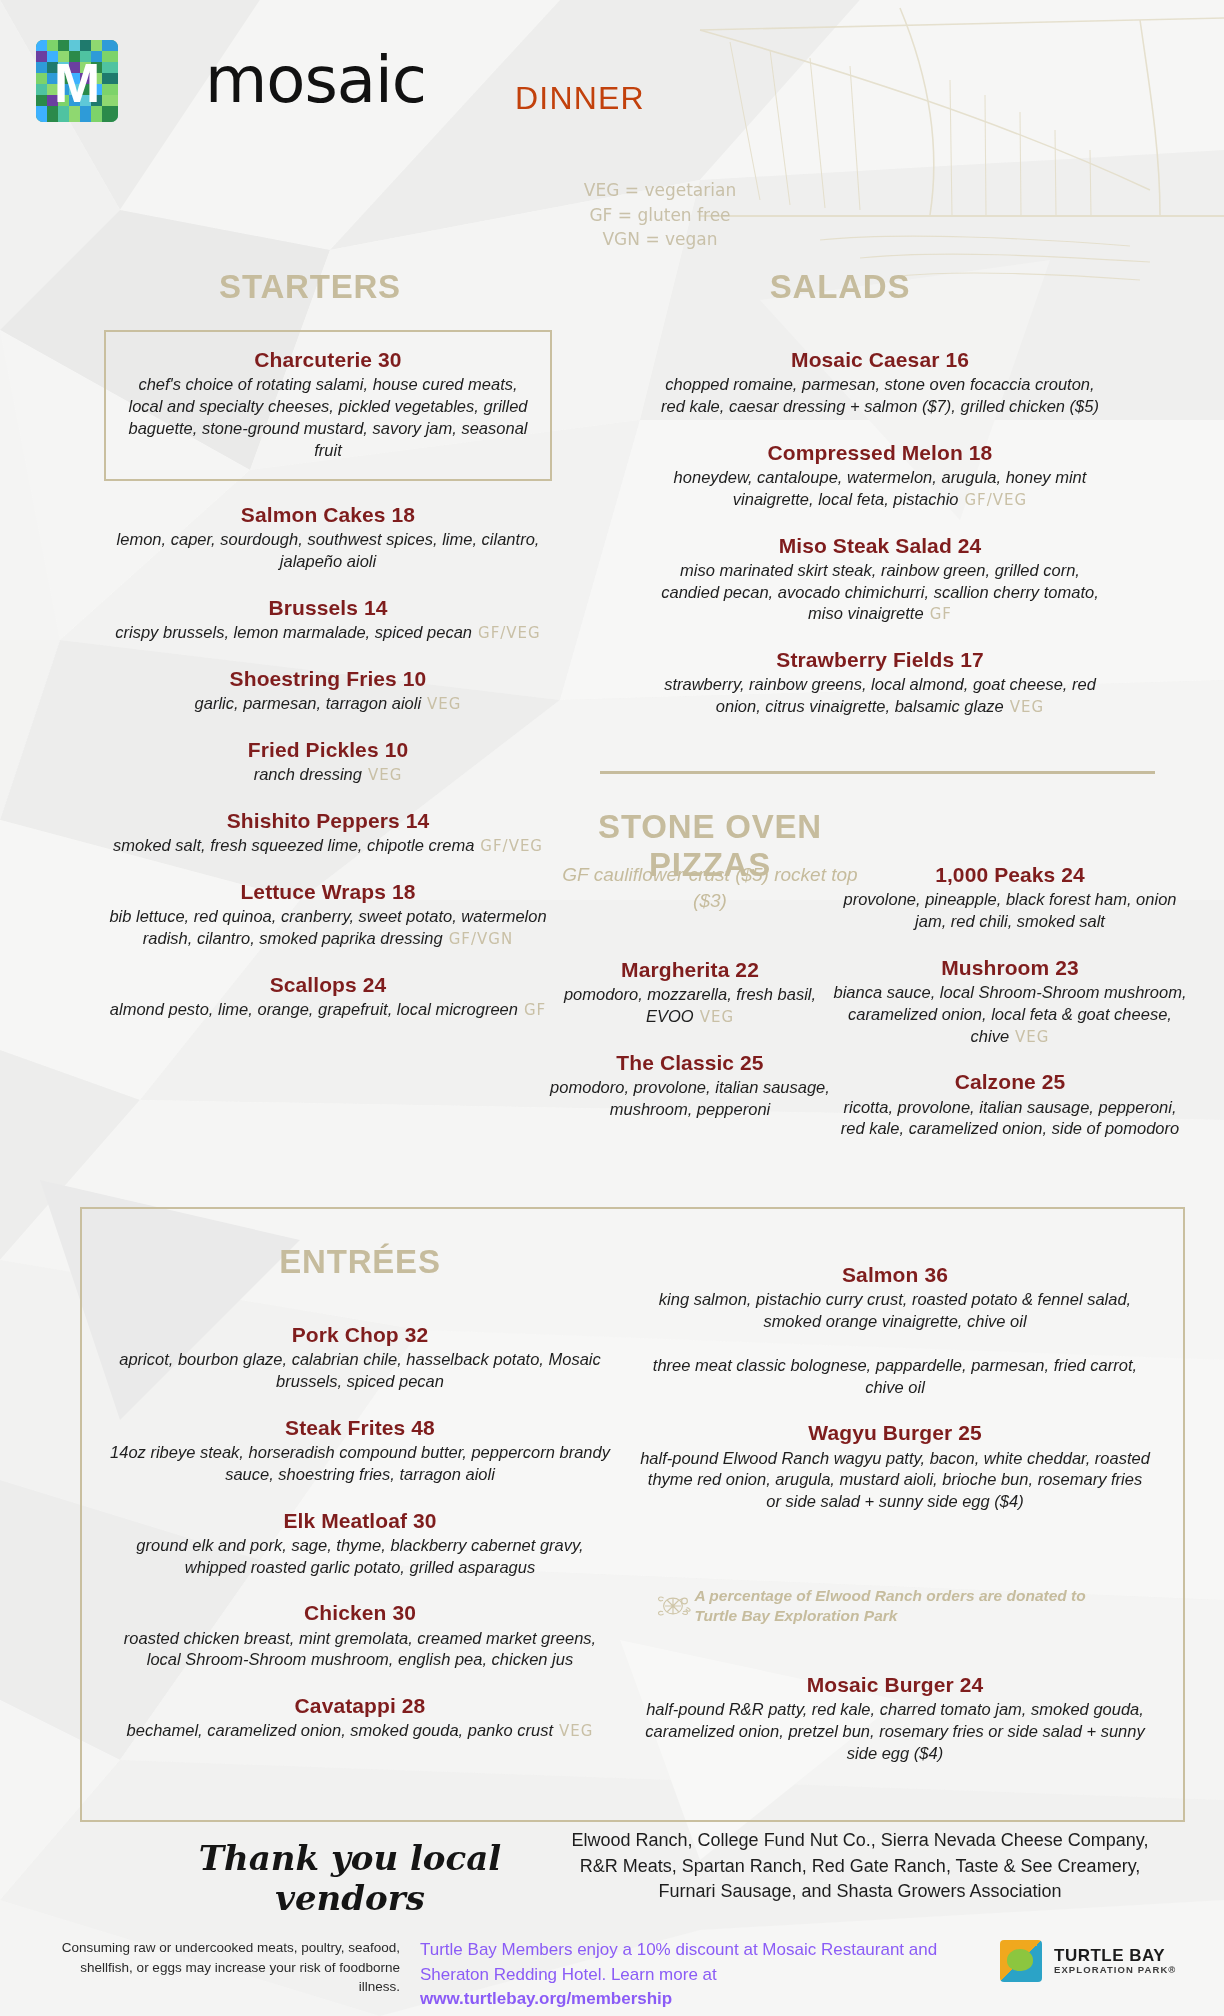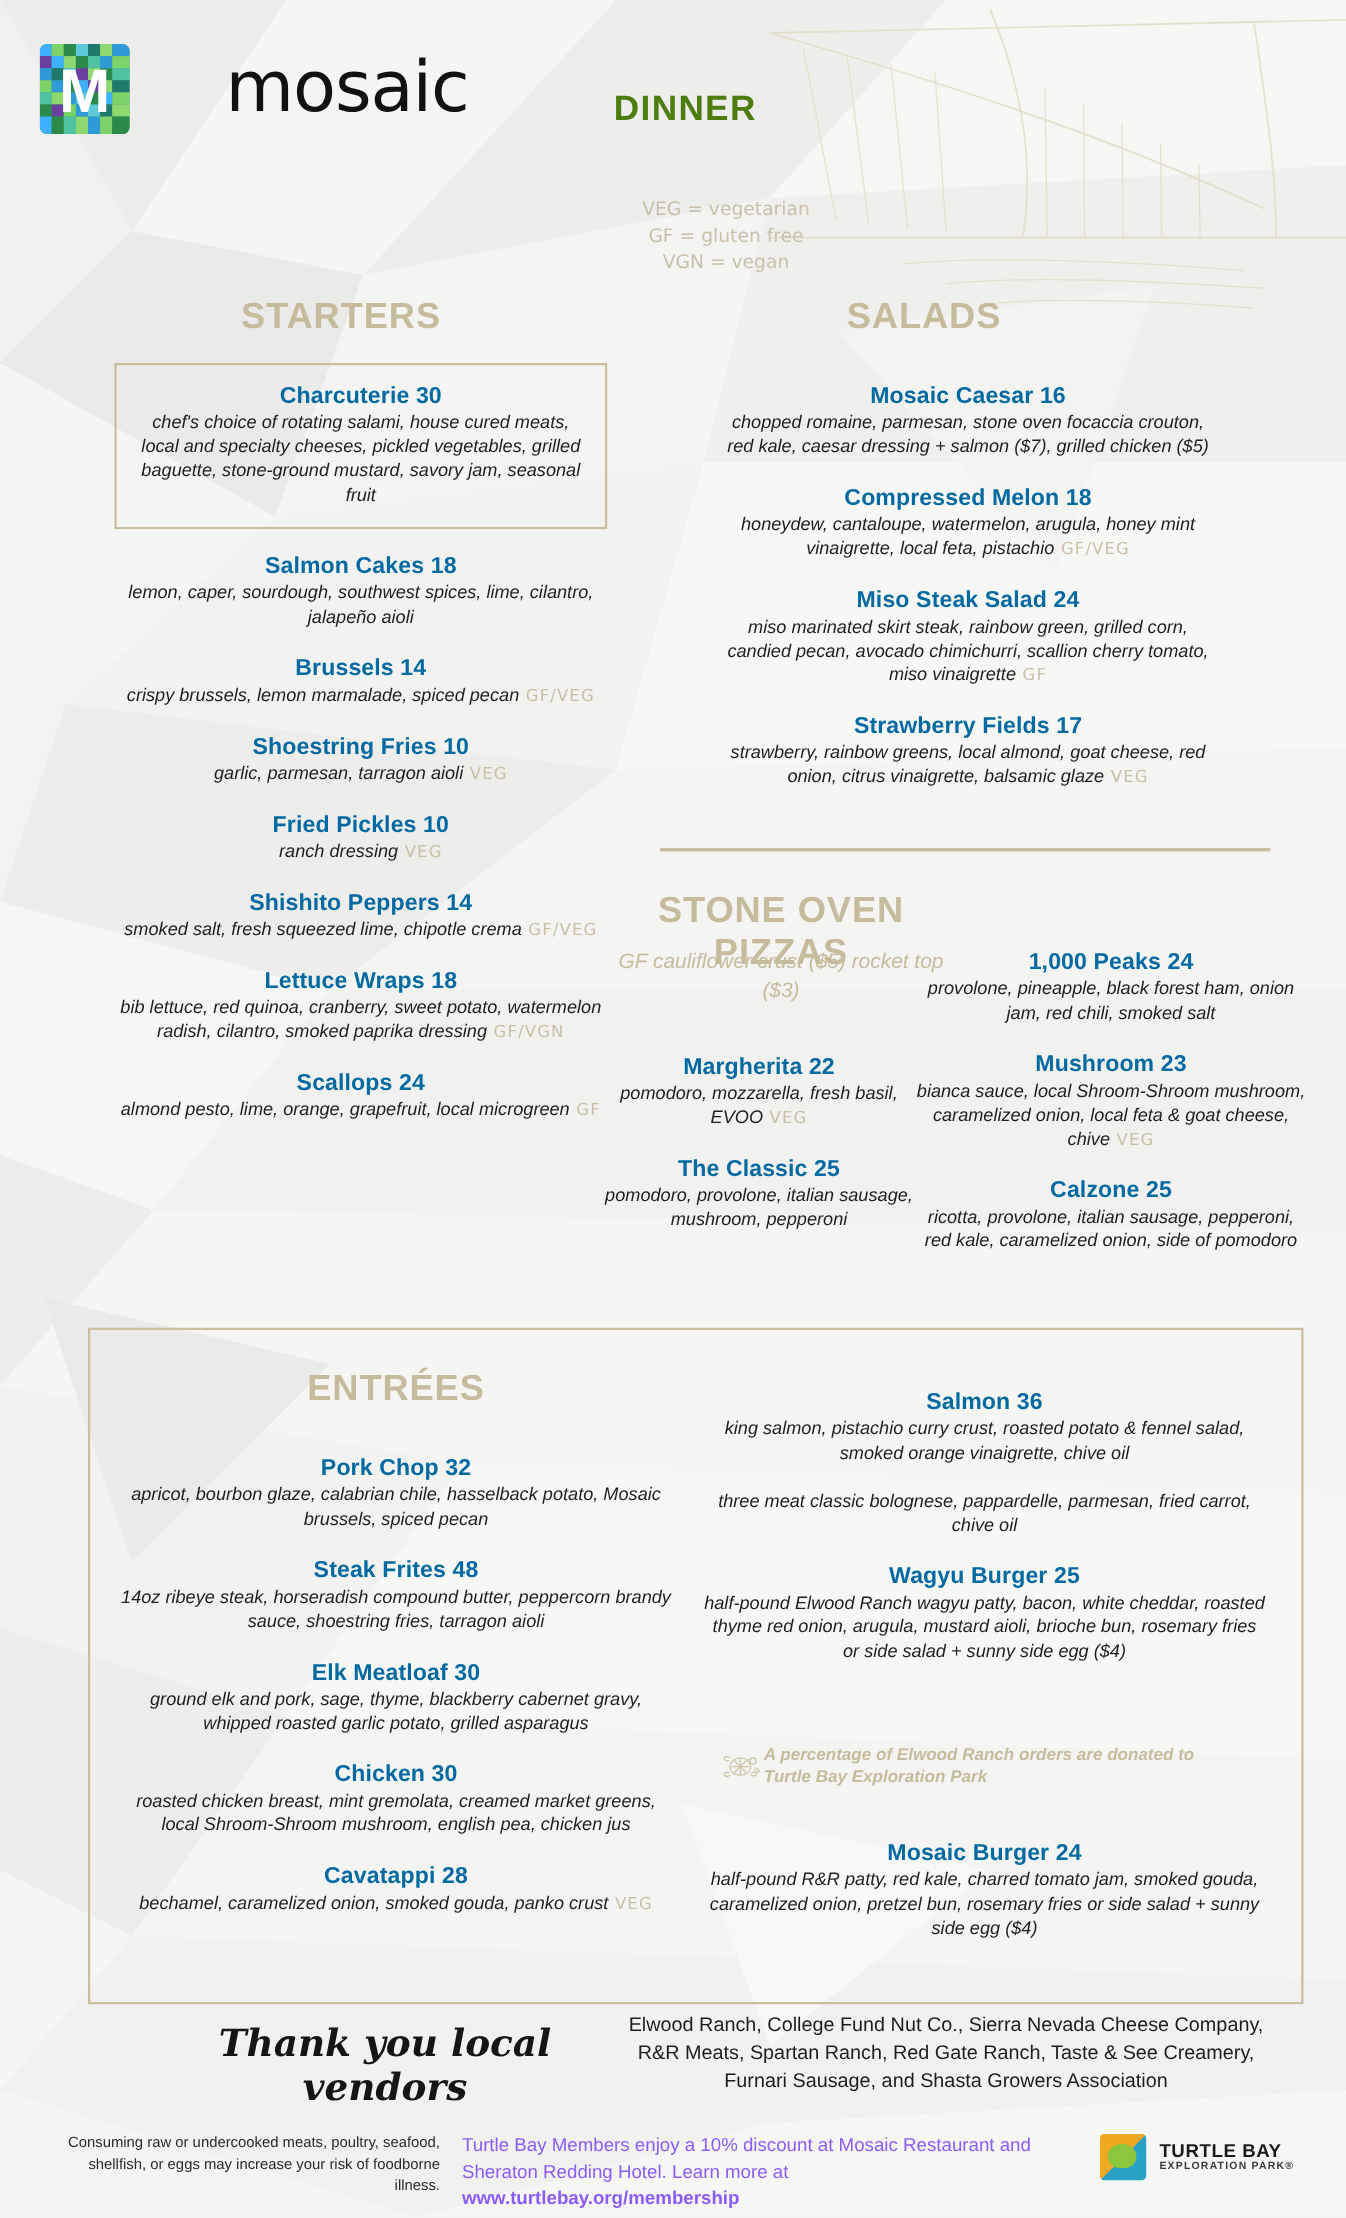--- a/index.html
+++ b/index.html
@@ -6,21 +6,21 @@
   html,body { width:1224px; height:2016px; }
   body {
     font-family:"Liberation Sans", sans-serif;
     background:#f2f2f1;
     position:relative;
     overflow:hidden;
   }
   #bg { position:absolute; inset:0; z-index:0; }
   #page { position:absolute; inset:0; z-index:2; }
   .item-name {
-    font-weight:bold; font-size:21px; color:#0369a1;
+    font-weight:bold; font-size:21px; color:#7f1d1d;
     letter-spacing:.1px; line-height:1.25;
   }
   .item-price { font-weight:bold; }
   .item-desc {
     font-style:italic; font-size:16.5px; color:#1e1e1e;
     line-height:1.32; margin-top:1px;
   }
   .tag {
     font-family:"DejaVu Sans", sans-serif;
     font-style:normal; color:#c9c0a6; font-size:15px;
@@ -38,21 +38,21 @@
     border-radius:7px; overflow:hidden;
   }
   #wordmark {
     position:absolute; left:205px; top:48px;
     font-family:"DejaVu Sans", sans-serif;
     font-size:64px; font-weight:400; color:#111;
     letter-spacing:-1px; line-height:1;
   }
   #mealname {
     position:absolute; left:515px; top:80px;
-    font-size:32px; font-weight:bold; color:#4d7c0f; letter-spacing:1.2px;margin-left:43px;
+    font-size:32px; font-weight:normal; color:#c2410c; letter-spacing:1.2px;
   }
   #legend {
     position:absolute; left:560px; top:178px; width:200px;
     text-align:center; font-family:"DejaVu Sans", sans-serif;
     font-size:17px; color:#c9c1a9; line-height:1.45;
   }
 
   
   #starters-head { position:absolute; left:200px; top:268px; width:220px; text-align:center; }
   #charc-box {

